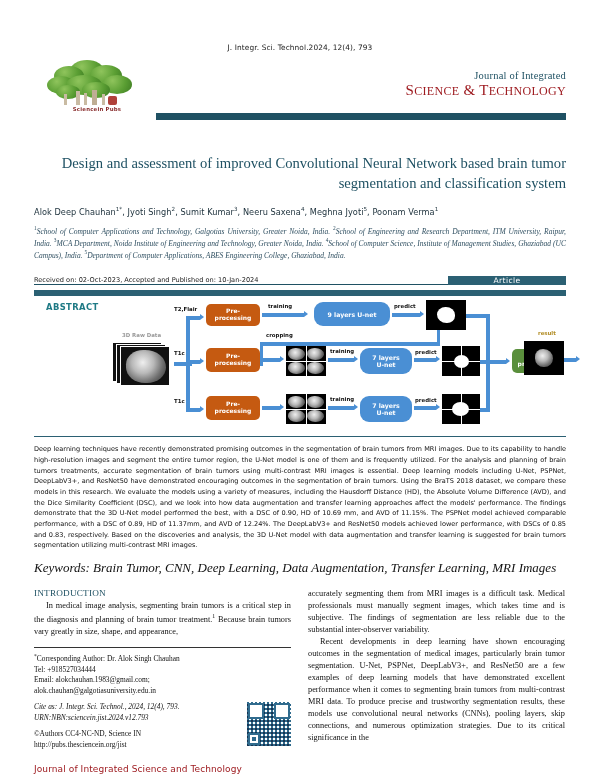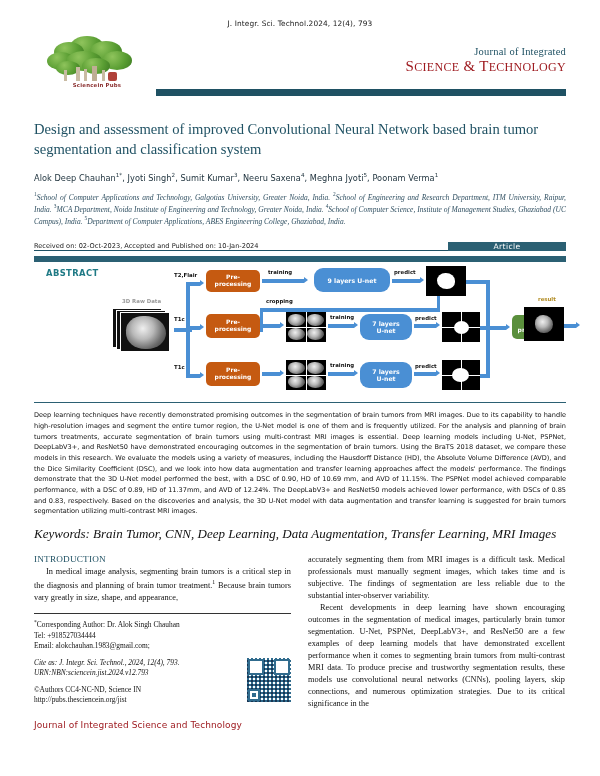--- a/index.html
+++ b/index.html
@@ -15,21 +15,21 @@
     overflow: hidden;
   }
   .page { position: relative; width: 600px; height: 776px; padding: 0 34px; }
 
   
   .running-head {
     text-align: center;
     font-family: "DejaVu Sans", "Liberation Sans", sans-serif;
     font-size: 7.4px;
     color: #1a1a1a;
-    padding-top: 19px;
+    padding-top: 43px;
     letter-spacing: .1px;
   }
 
   
   .masthead { position: relative; height: 70px; margin-top: 6px; }
   .logo-wrap {
     position: absolute; left: 8px; top: 0; width: 110px; height: 62px;
   }
   .logo-tree { position: relative; width: 110px; height: 50px; }
   .leaf {
@@ -62,21 +62,22 @@
   .small-caps-sm  { font-size: 12px; }
   .rule-bar {
     position: absolute; left: 122px; right: 0; top: 55px;
     height: 7px; background: #1f5163;
   }
 
   
   .title {
     font-family: "Liberation Serif", serif;
     font-size: 14.6px; line-height: 1.34; color: #1f5163;
-    margin-top: 16px;
+    margin-top: 26px;
+    text-align: right;
   }
   .authors {
     font-family: "DejaVu Sans", "Liberation Sans", sans-serif;
     font-size: 8.2px; color: #1b2f3a; margin-top: 13px; letter-spacing: .05px;
   }
   .authors sup { font-size: 5.6px; }
   .affil {
     font-family: "Liberation Serif", serif;
     font-style: italic;
     font-size: 7.5px; line-height: 1.42; color: #2f4f61;
@@ -400,20 +401,21 @@
     <div class="col">
       <div class="sec-head">INTRODUCTION</div>
       <div class="body-p indent"><span>In medical image analysis, segmenting brain tumors is a critical step in the diagnosis and planning of brain tumor treatment.</span><sup>1</sup><span> Because brain tumors vary greatly in size, shape, and appearance,</span></div>
 
       <div class="fn-rule"></div>
 
       <div class="fn">
         <div><sup>*</sup><span>Corresponding Author: Dr. Alok Singh Chauhan</span></div>
         <div>Tel: +918527034444</div>
         <div>Email: alokchauhan.1983@gmail.com;</div>
+        <div>alok.chauhan@galgotiasuniversity.edu.in</div>
 
         <div class="cite-row">
           <div class="cite-text">
             <div class="fn-ital"><span>Cite as:</span><span> J. Integr. Sci. Technol., 2024, 12(4), 793.</span></div>
             <div class="fn-ital">URN:NBN:sciencein.jist.2024.v12.793</div>
             <div class="fn-block">©Authors CC4-NC-ND, Science IN</div>
             <div>http://pubs.thesciencein.org/jist</div>
           </div>
           <div class="qr">
               <span class="qr-bl"></span>

